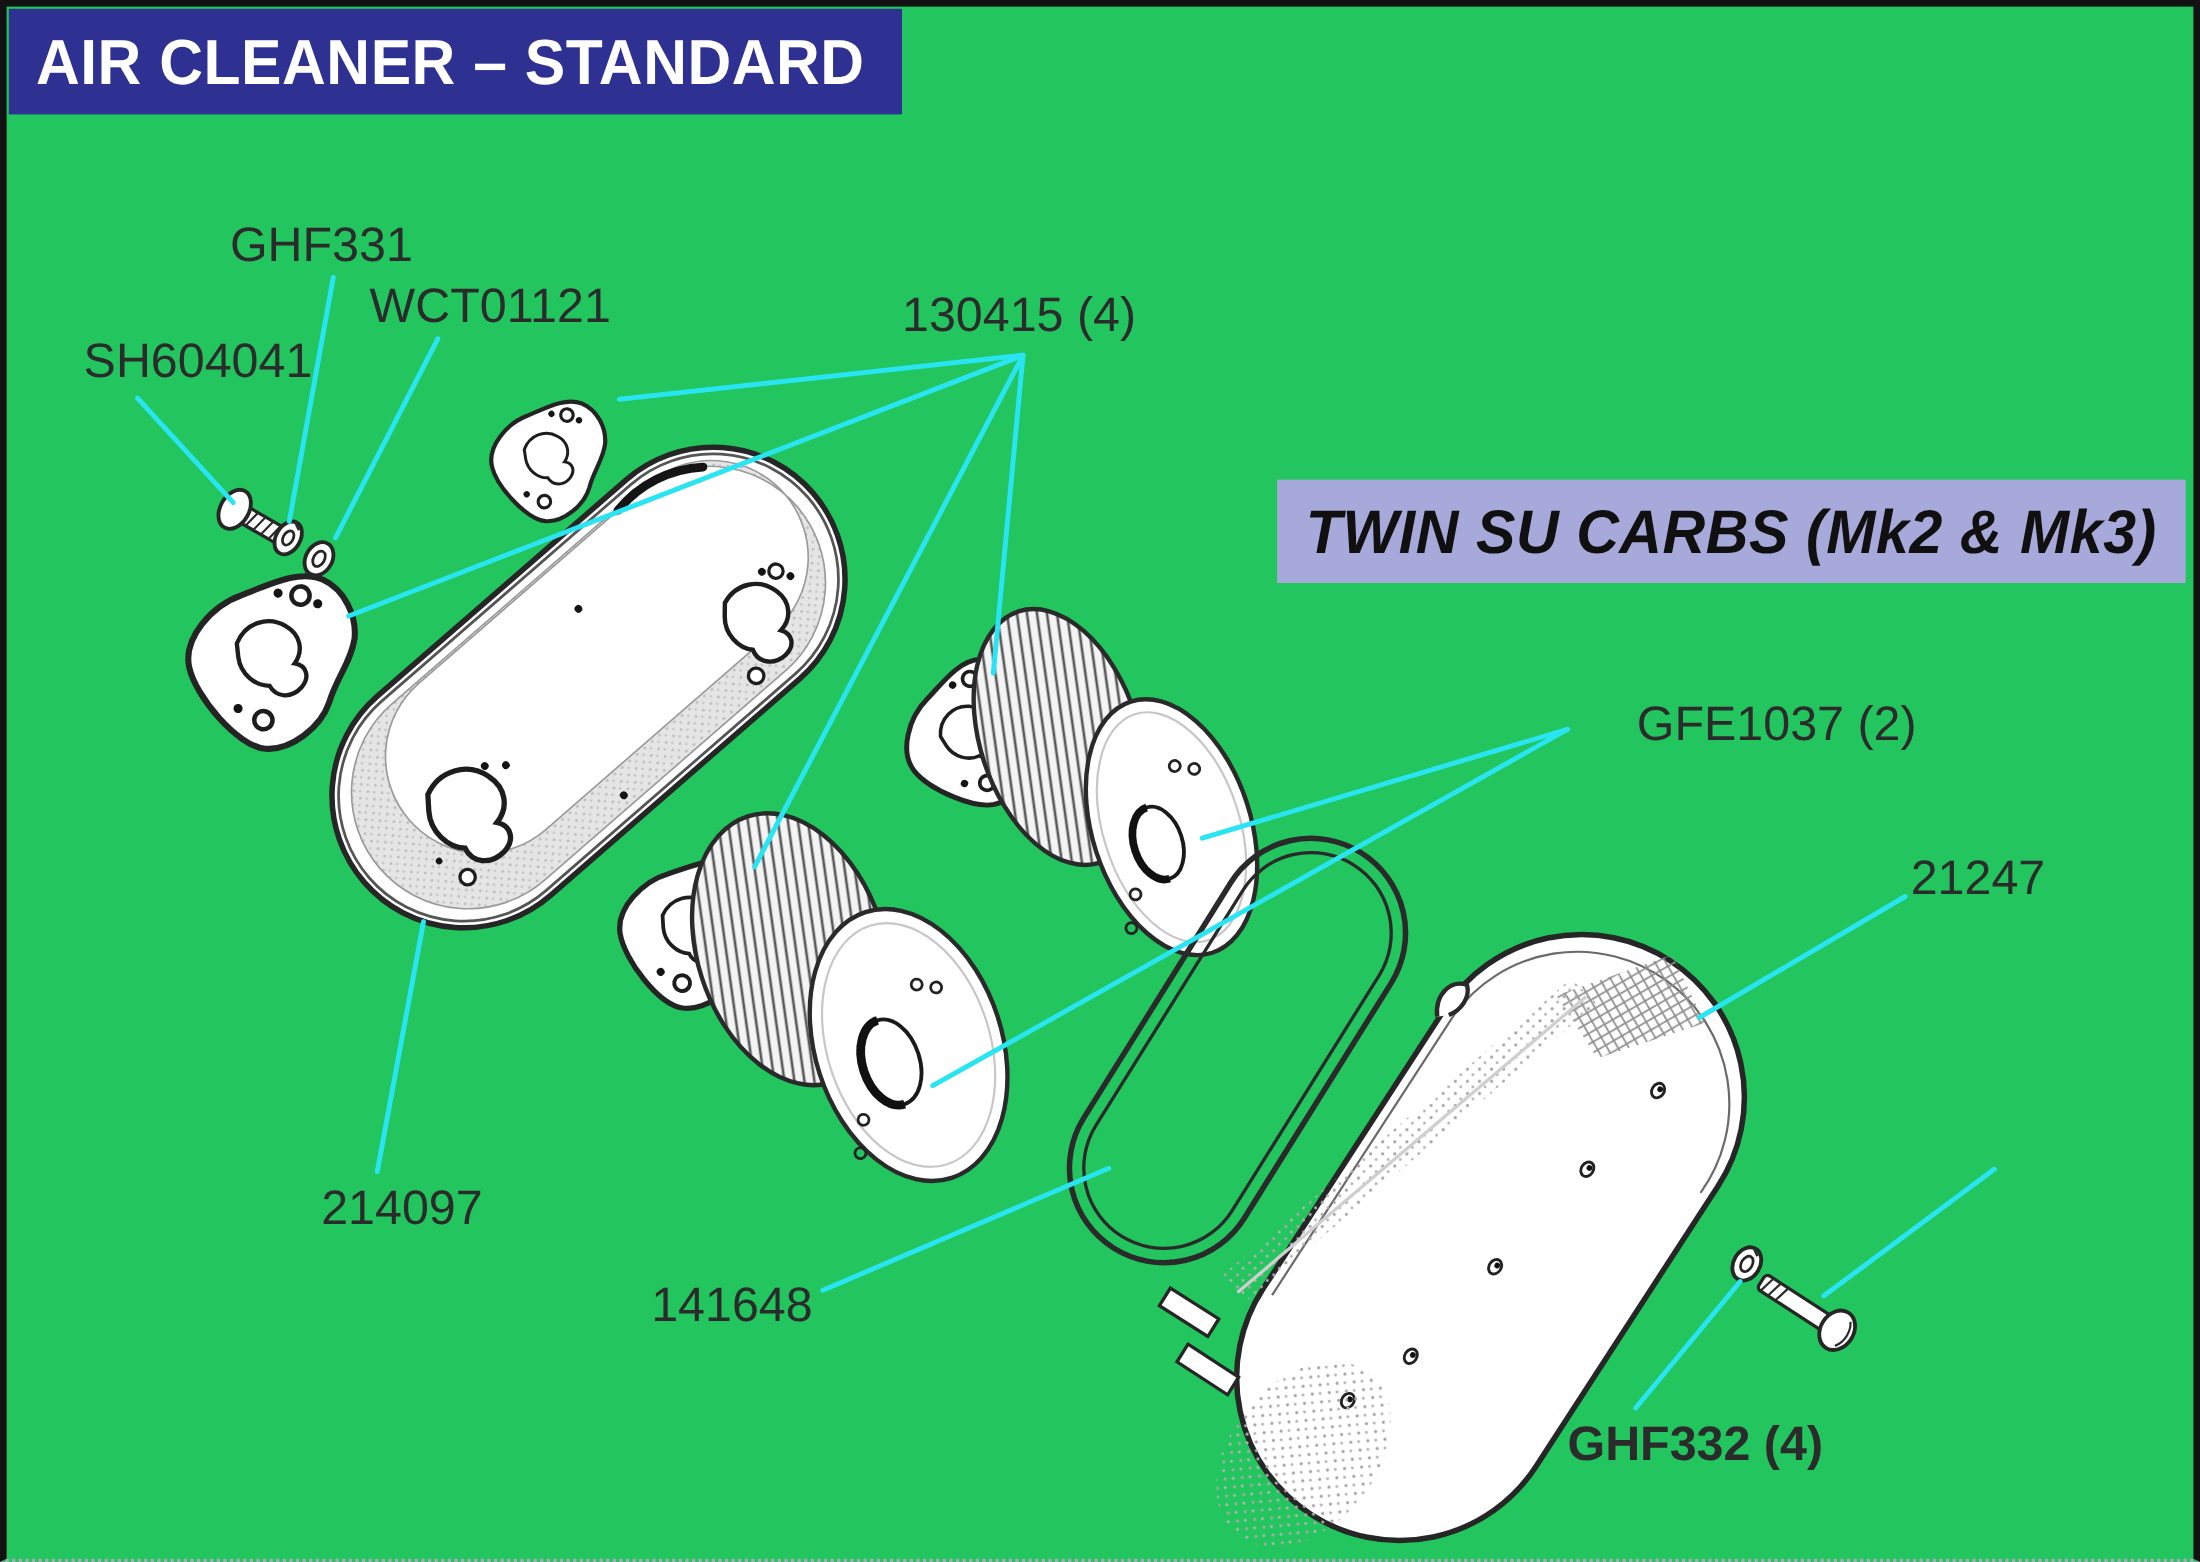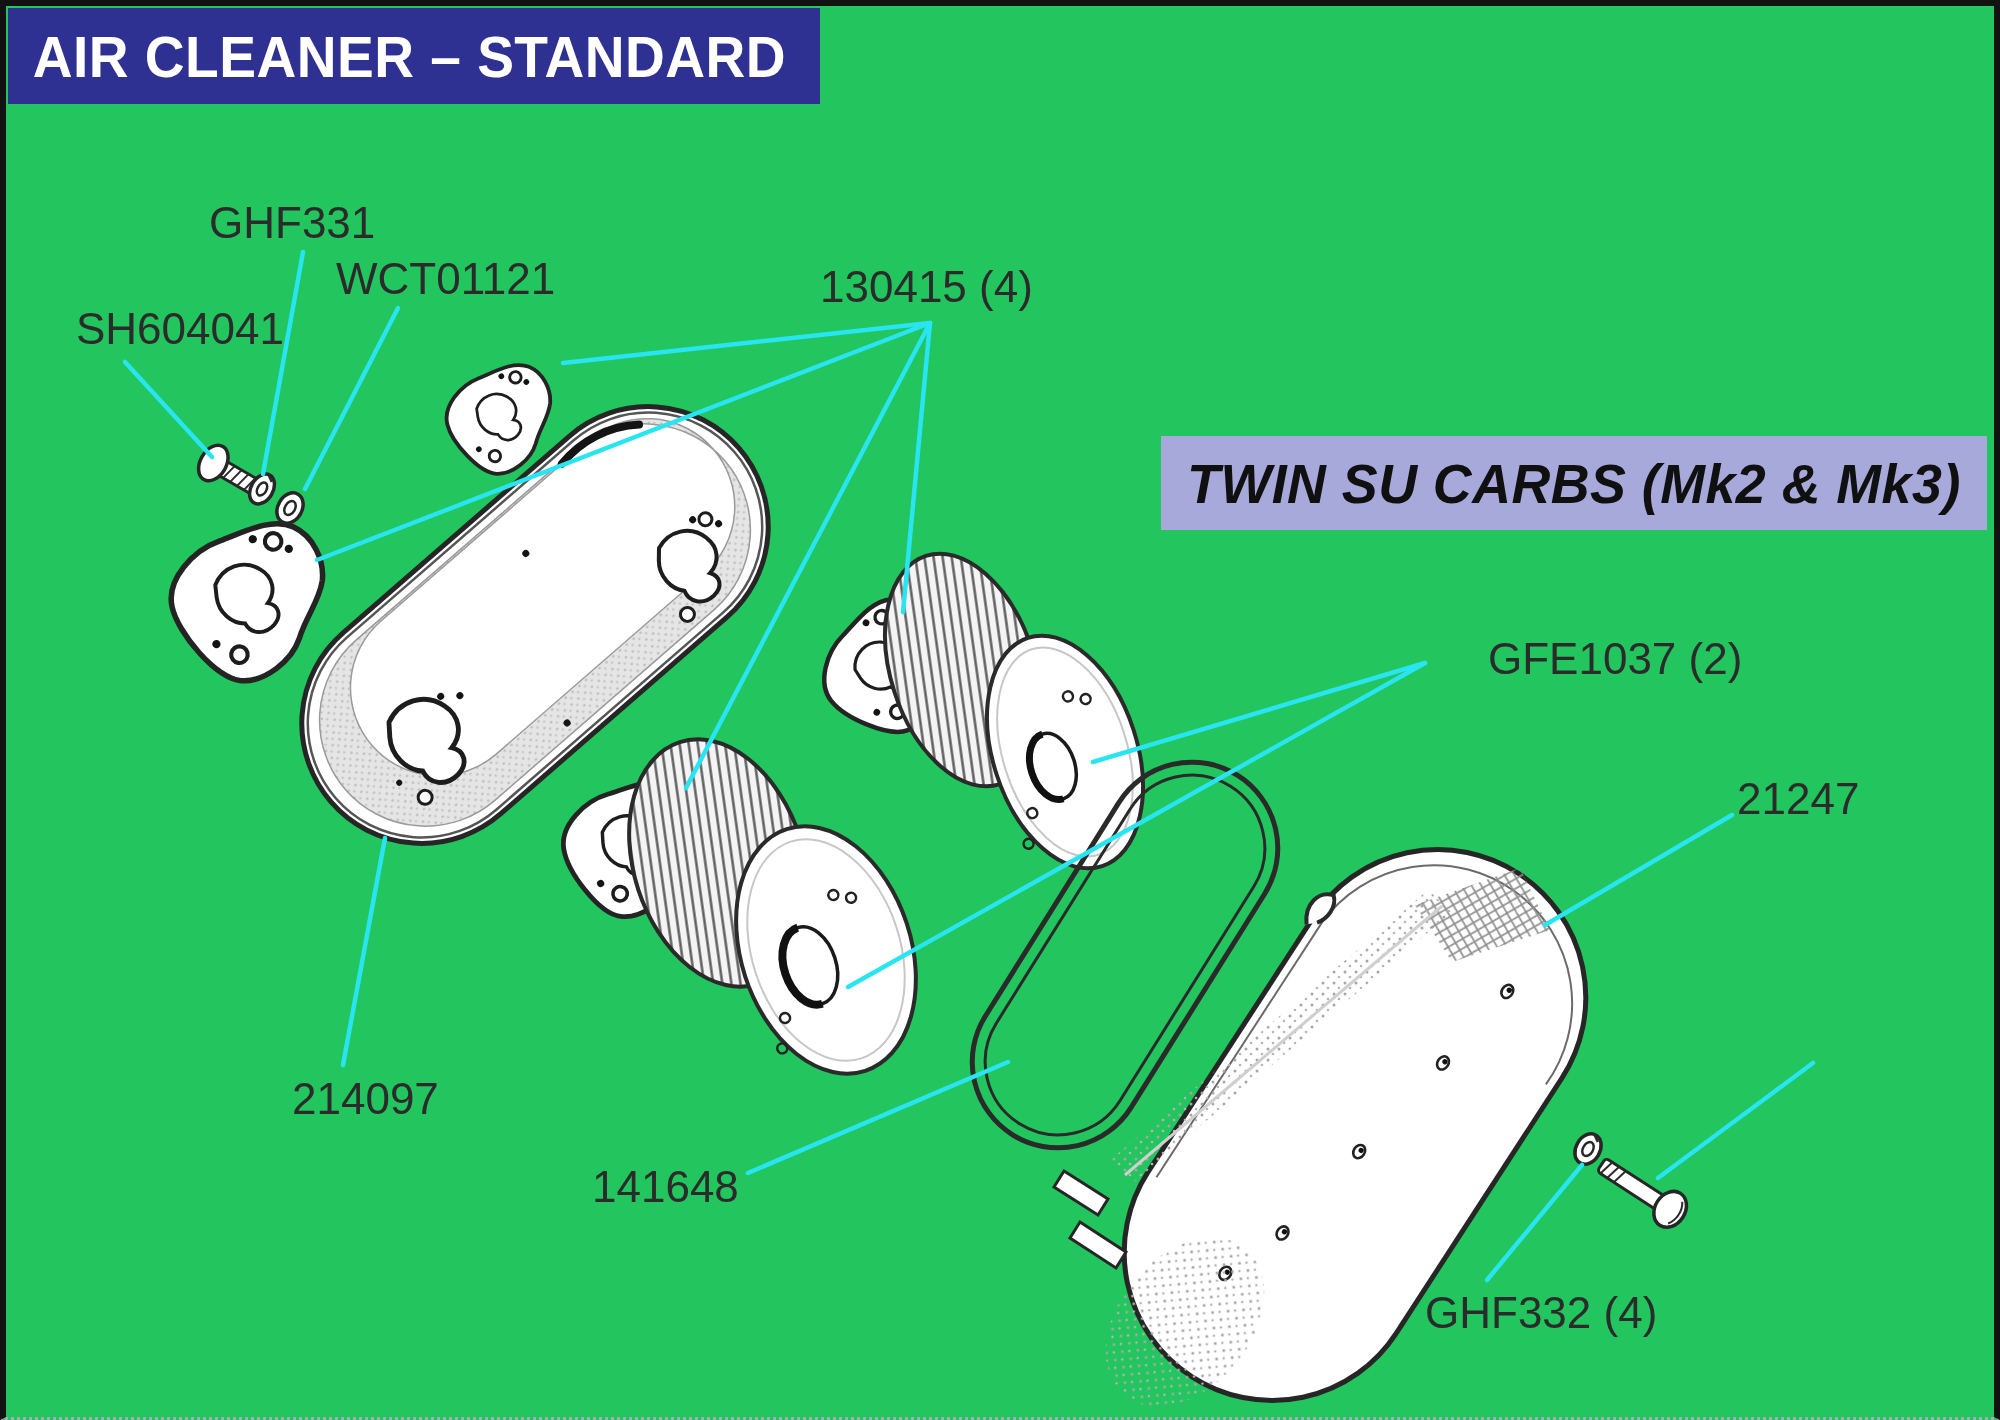--- a/index.html
+++ b/index.html
@@ -215,17 +215,17 @@
       <line class="leader" x1="748" y1="1173" x2="1008" y2="1062"></line>
     </g>
   </svg>
 
   <div class="part-label" style="left:209px;top:200px;">GHF331</div>
   <div class="part-label" style="left:336px;top:256px;">WCT01121</div>
   <div class="part-label" style="left:76px;top:306px;">SH604041</div>
   <div class="part-label" style="left:820px;top:264px;">130415 (4)</div>
   <div class="part-label" style="left:1488px;top:636px;">GFE1037 (2)</div>
   <div class="part-label" style="left:1737px;top:776px;">21247</div>
-  <div class="part-label" style="left:1425px;top:1290px;">GHF332 (4)</div>
+  <div class="part-label" style="left:1425px;top:1290px;font-weight:bold;">GHF332 (4)</div>
   <div class="part-label" style="left:268px;top:1076px;margin-left:24px;">214097</div>
   <div class="part-label" style="left:592px;top:1164px;">141648</div>
 
 </div>
 
 </body></html>

